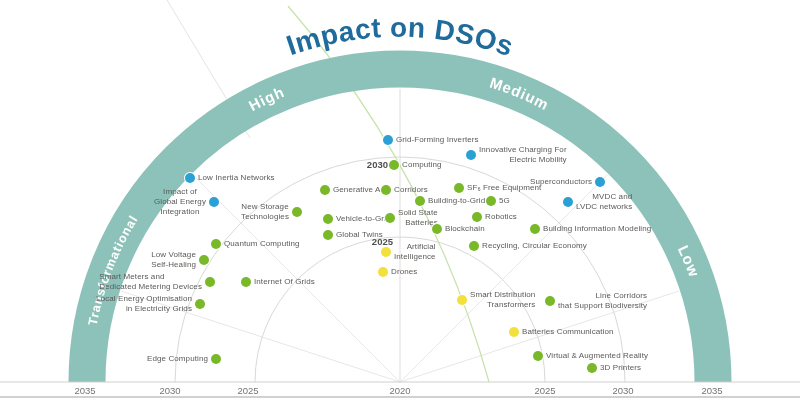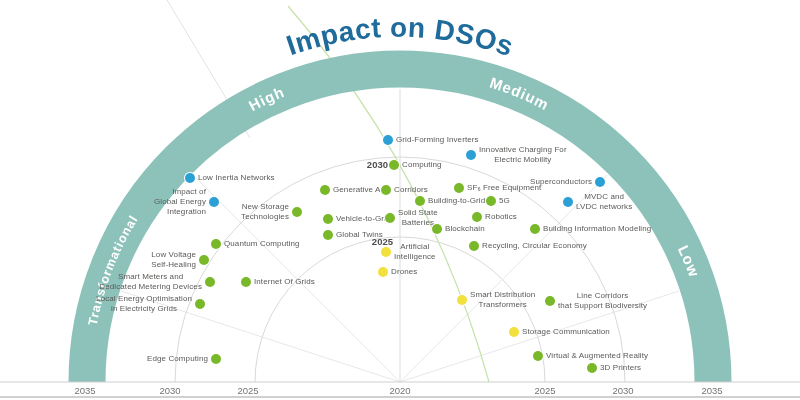--- a/index.html
+++ b/index.html
@@ -14,21 +14,21 @@
     position:absolute;left:-5px;top:-5px;width:10px;height:10px;border-radius:50%;
     box-shadow:0 0 0 1px #ffffff;
   }
   .lbl{
     position:absolute;top:0;transform:translateY(-50%);
     font-size:8px;line-height:1.25;color:#5a5a58;
     white-space:pre-line;width:max-content;letter-spacing:.1px;
   }
   .lbl.side-right{left:8px;}
   .lbl.side-left{right:8px;}
-  .al-l{text-align:center}.al-r{text-align:center}.al-c{text-align:right}
+  .al-l{text-align:right}.al-r{text-align:left}.al-c{text-align:center}
   
   .title-text{font-family:"Liberation Sans",sans-serif;font-weight:bold;font-size:28px;letter-spacing:.5px;}
   .band-label{font-family:"Liberation Sans",sans-serif;font-weight:bold;fill:#ffffff;letter-spacing:1px;}
   .band-label.big{font-size:15px;}
   .band-label.small{font-size:12.5px;}
   .ring-year{font-family:"Liberation Sans",sans-serif;font-size:9.5px;font-weight:600;fill:#4e4e4e;text-anchor:end;}
   .axis-year{font-family:"Liberation Sans",sans-serif;font-size:9.5px;fill:#737373;text-anchor:middle;}
 </style>
 </head>
 <body>
@@ -215,21 +215,21 @@
         <div class="lbl side-right al-l">Smart Distribution
 Transformers</div>
       </div>
       <div class="tech" style="left: 550px; top: 301px;">
         <span class="dot" style="background: rgb(121, 184, 41);"></span>
         <div class="lbl side-right al-l">Line Corridors
 that Support Biodiversity</div>
       </div>
       <div class="tech" style="left: 514px; top: 332px;">
         <span class="dot" style="background: rgb(242, 224, 60);"></span>
-        <div class="lbl side-right al-l">Storage Communication</div>
+        <div class="lbl side-right al-l">Batteries Communication</div>
       </div>
       <div class="tech" style="left: 538px; top: 356px;">
         <span class="dot" style="background: rgb(121, 184, 41);"></span>
         <div class="lbl side-right al-l">Virtual &amp; Augmented Reality</div>
       </div>
       <div class="tech" style="left: 592px; top: 368px;">
         <span class="dot" style="background: rgb(121, 184, 41);"></span>
         <div class="lbl side-right al-l">3D Printers</div>
       </div>
     </div>

